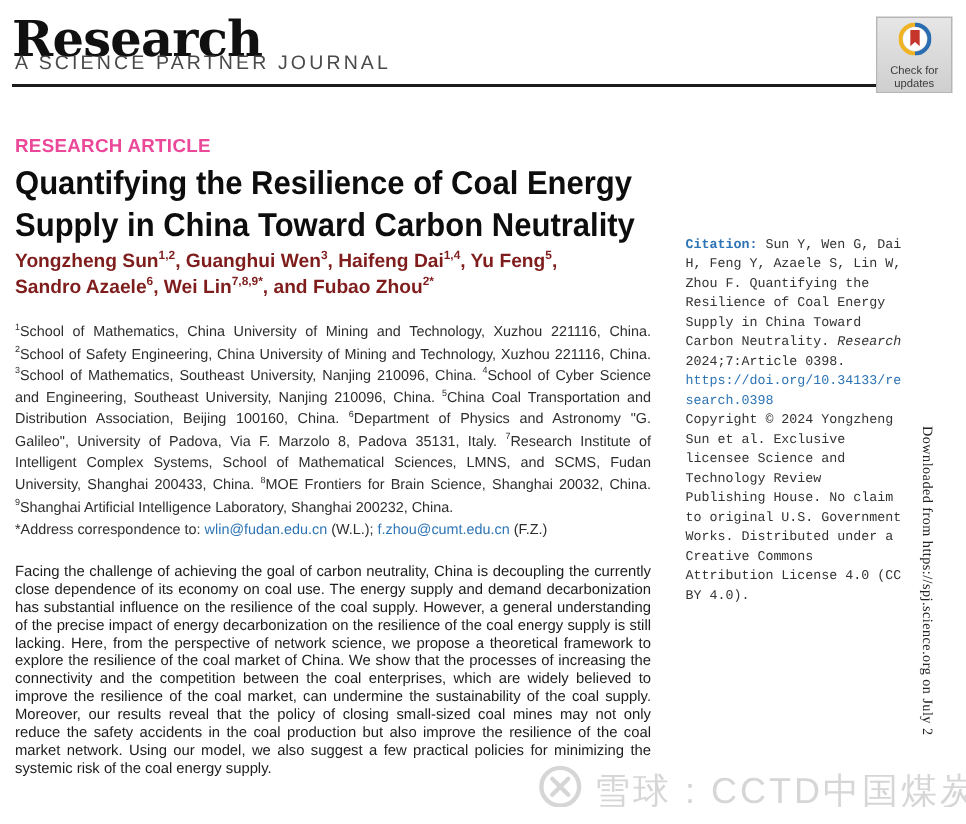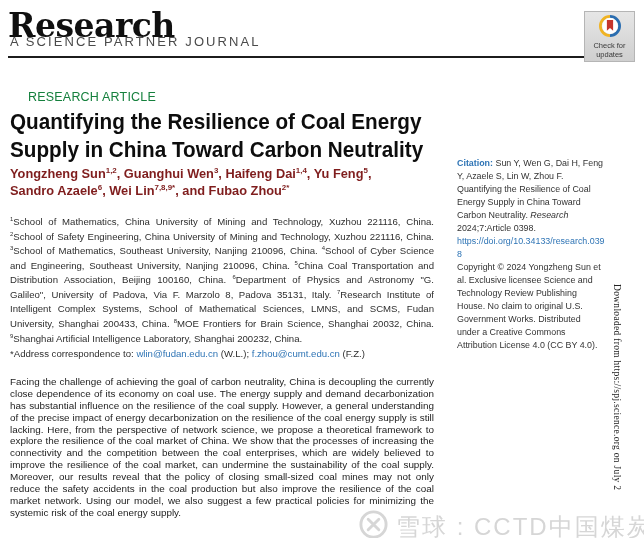--- a/index.html
+++ b/index.html
@@ -12,37 +12,37 @@
   .tagline{position:absolute;left:10px;top:34px;font-size:13px;letter-spacing:2.1px;
         color:#4a4a4a;}
   .rule{position:absolute;left:8px;top:56px;width:576px;height:2px;background:#1c1c1c;}
 
   .badge{position:absolute;left:584px;top:11px;width:51px;height:51px;border:1px solid #b5b5b5;
         border-radius:0;background:linear-gradient(#e6e6e6,#cfcfcf);box-sizing:border-box;
         display:flex;flex-direction:column;align-items:center;padding-top:3px;cursor:pointer;}
   .badge .btxt{font-size:7.5px;line-height:1.18;color:#3a3a3a;text-align:center;margin-top:1px;}
 
   
-  .kicker{position:absolute;left:10px;top:90px;font-size:12.5px;font-weight:normal;
-        letter-spacing:.2px;color:#15803d;margin-left:18px;}
+  .kicker{position:absolute;left:10px;top:90px;font-size:12.5px;font-weight:bold;
+        letter-spacing:.2px;color:#ec4899;}
   .title{position:absolute;left:10px;top:108px;font-size:22px;line-height:1.26;font-weight:bold;
         color:#0d0d0d;white-space:nowrap;transform:scaleX(.94);transform-origin:0 0;}
   .authors{position:absolute;left:10px;top:166px;font-size:12.8px;line-height:1.32;
         font-weight:bold;color:#7f1d1d;white-space:nowrap;}
   .affils{position:absolute;left:10px;top:215px;width:424px;font-size:9.6px;line-height:1.52;
         text-align:justify;color:#2e2e2e;margin:0;}
   .corresp{position:absolute;left:10px;top:348px;width:424px;font-size:9.6px;color:#2e2e2e;margin:0;}
   .abstract{position:absolute;left:10px;top:376px;width:424px;font-size:9.9px;line-height:1.2;
         text-align:justify;color:#1c1c1c;margin:0;}
   sup{font-size:62%;vertical-align:super;line-height:0;}
   a.link{color:#2e74b5;text-decoration:none;cursor:pointer;}
 
   
   .aside{position:absolute;left:457px;top:157px;width:148px;font-size:8.9px;line-height:1.46;
-        color:#333;}
+        color:#333;font-family:Liberation Mono, monospace;}
   .aside p{margin:0;}
   .aside .cit{overflow-wrap:anywhere;}
   .citlabel{color:#2e74b5;font-weight:bold;}
   .aside .dates{margin-top:10px;}
   .aside .copyright{}
   .aside i{font-style:italic;}
 
   
   .vnote{position:absolute;left:612px;top:284px;height:266px;writing-mode:vertical-rl;
         font-family:"Liberation Serif",serif;font-size:9.5px;letter-spacing:.3px;color:#222;

